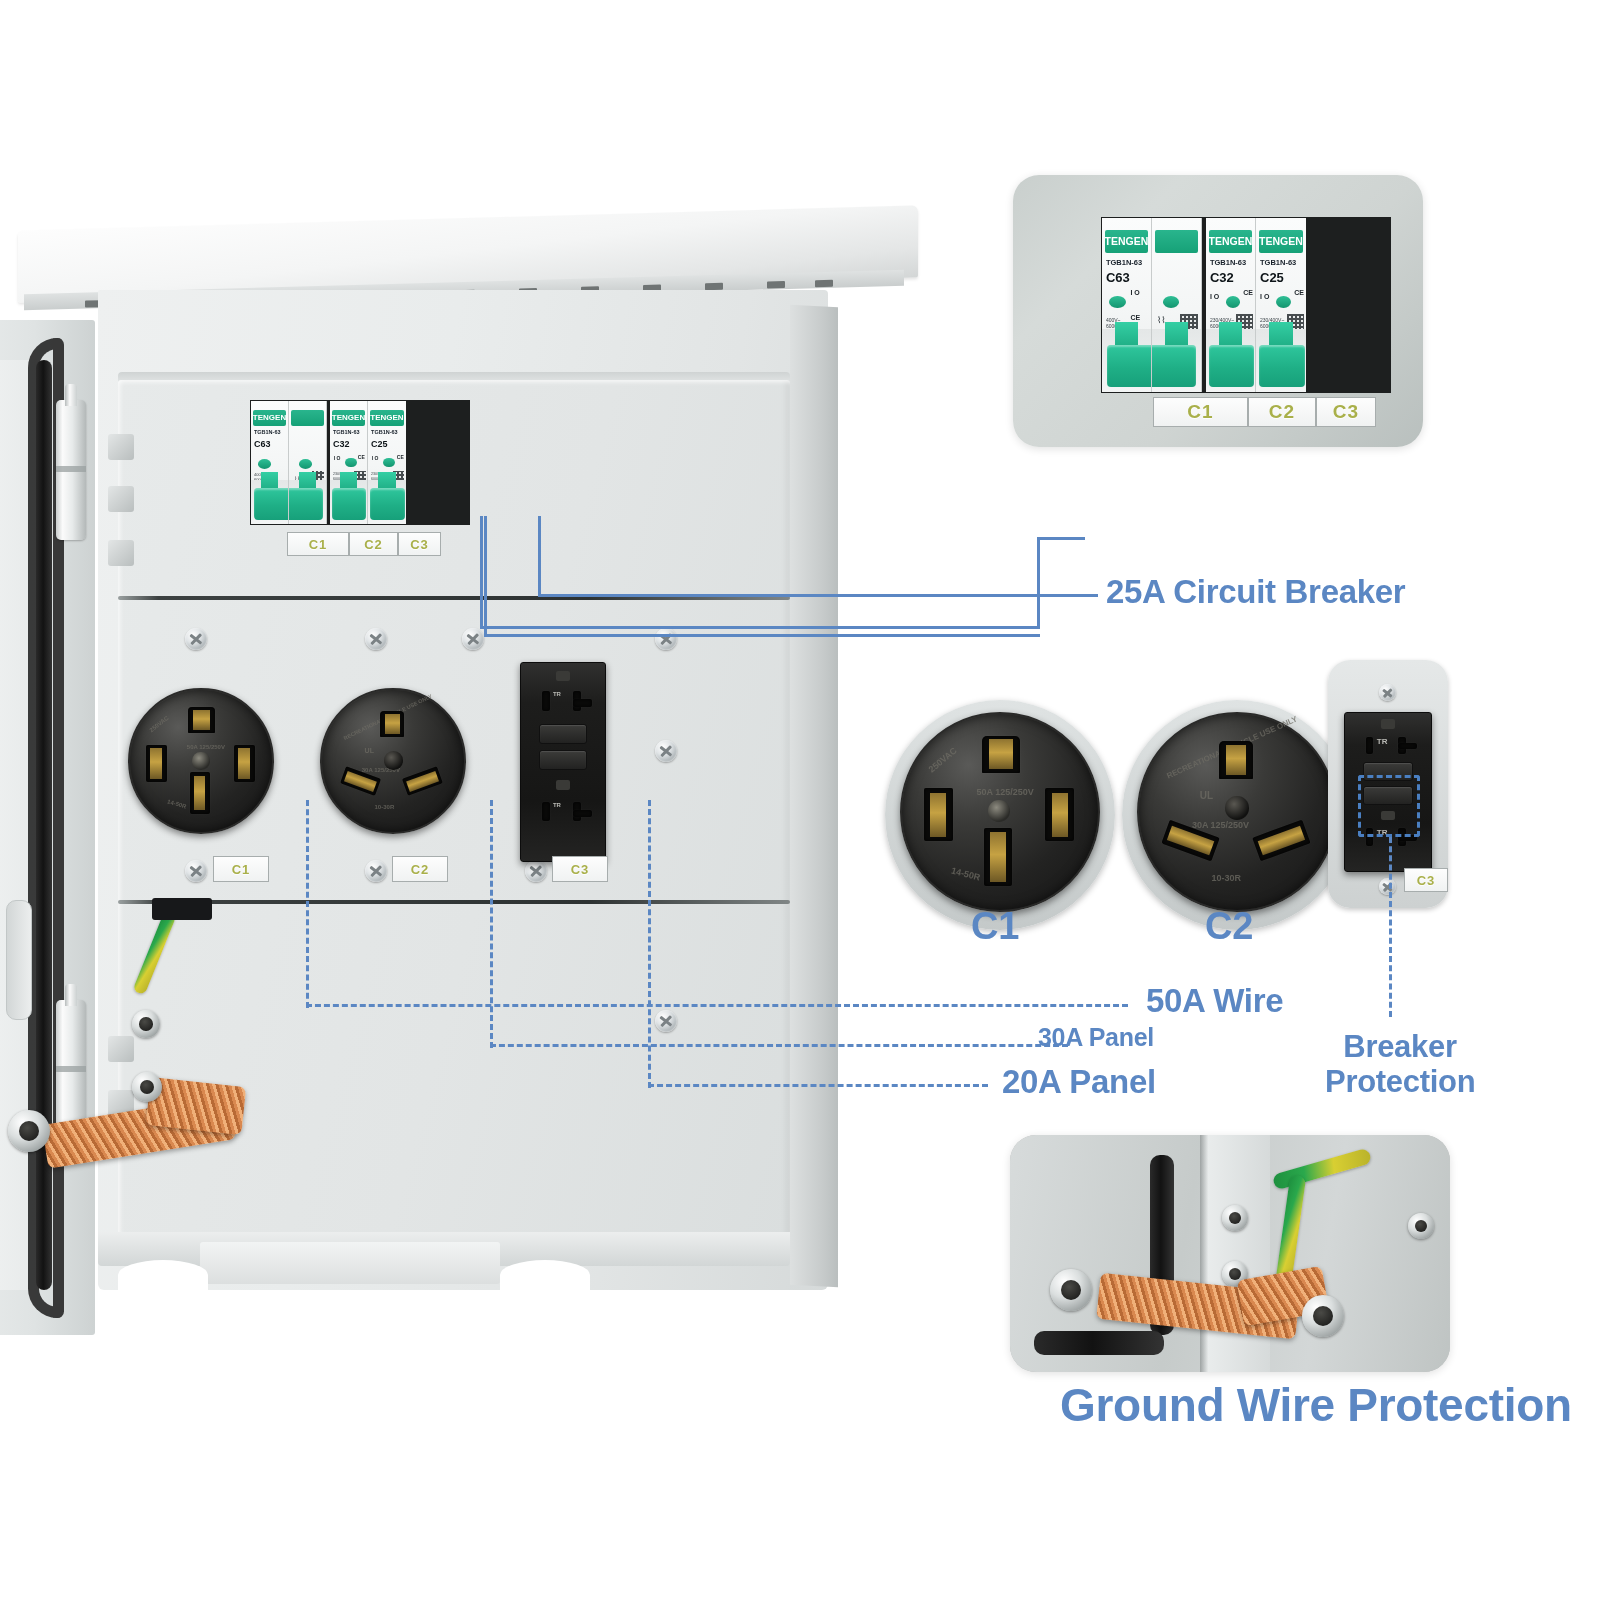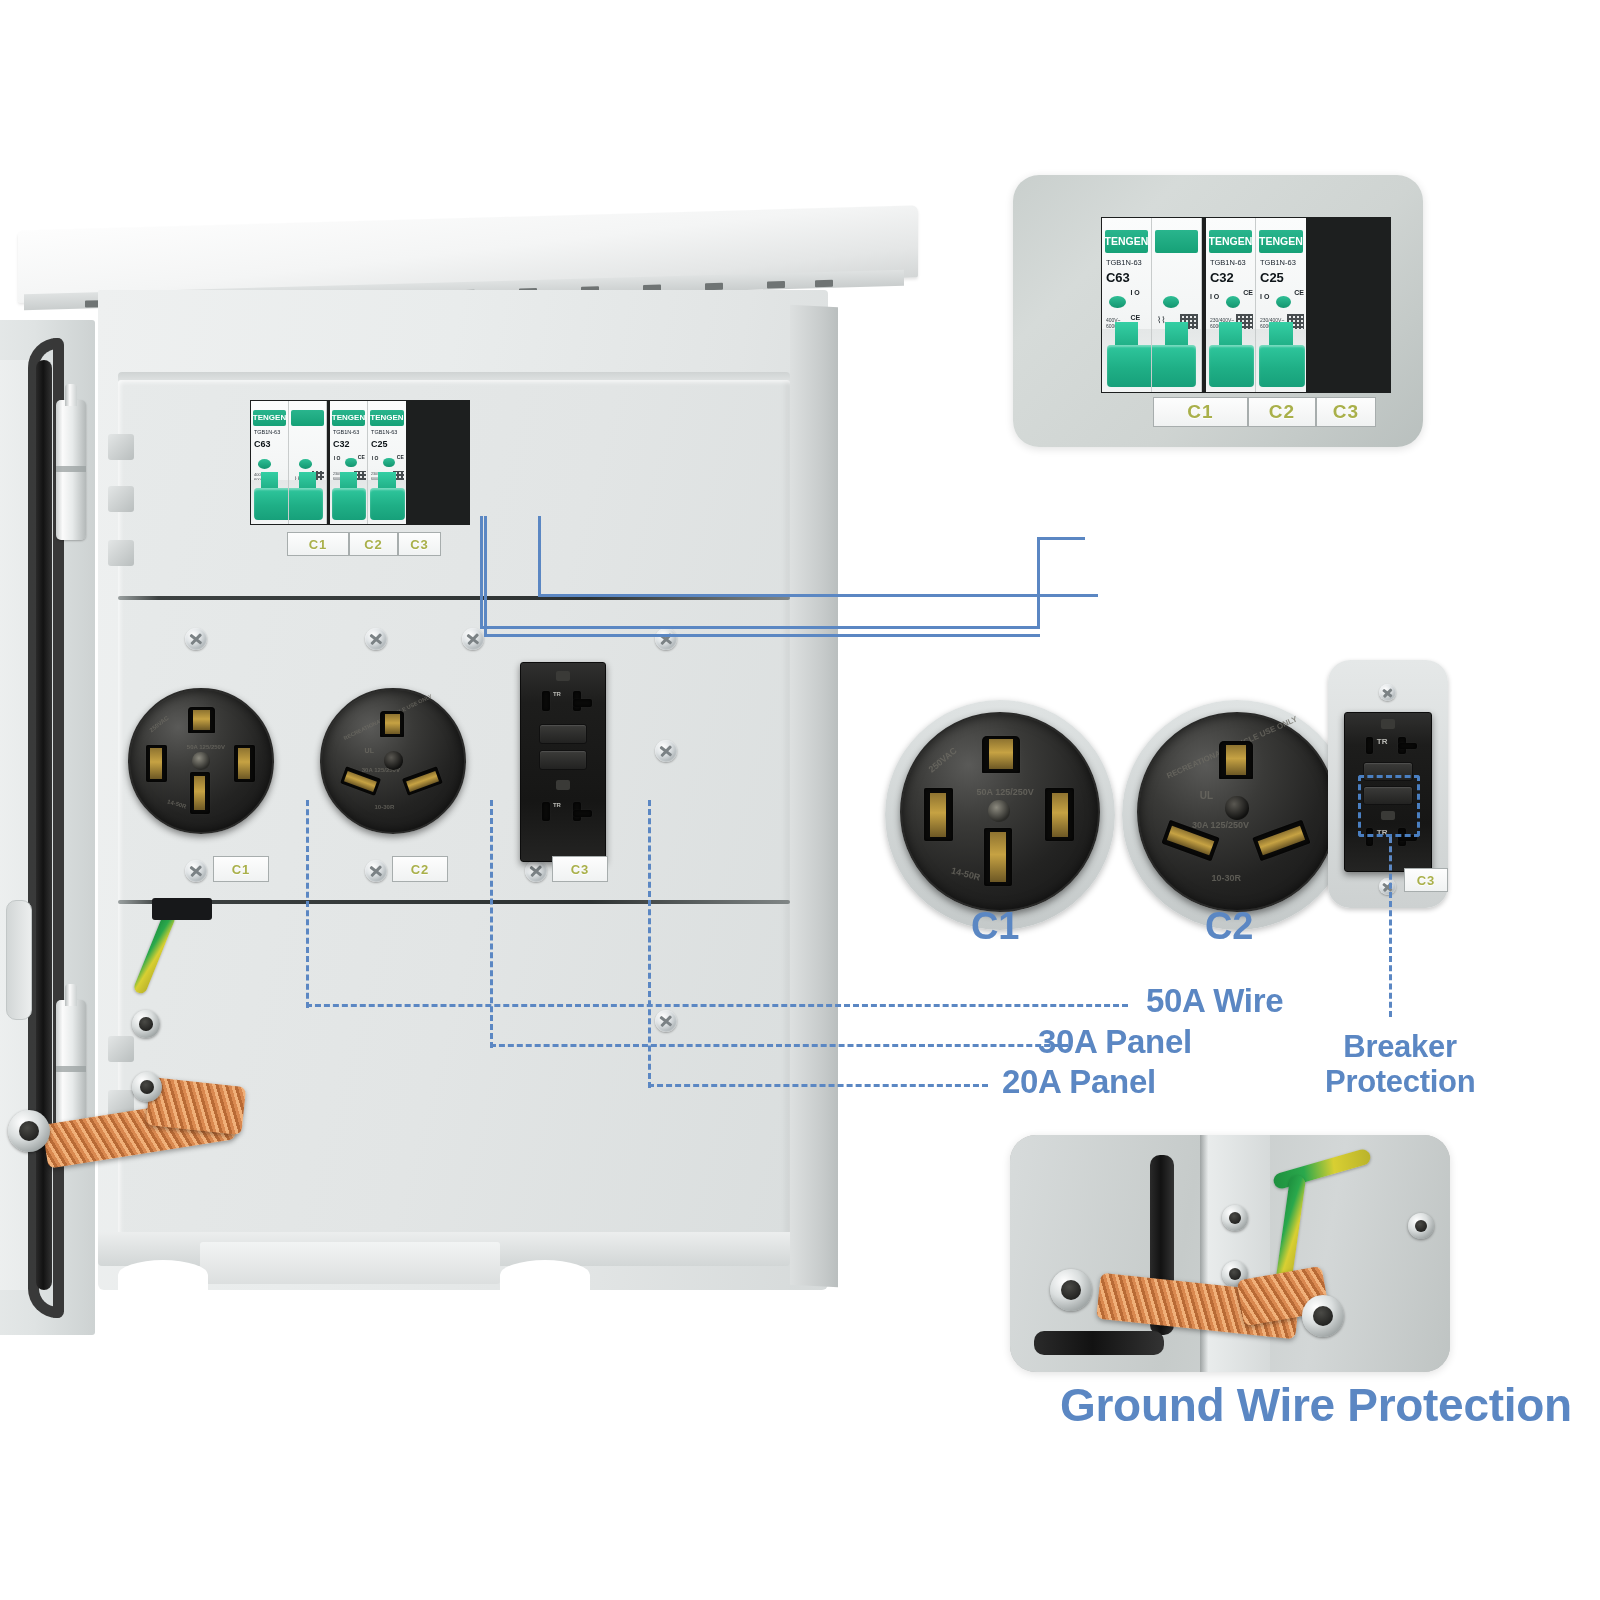--- a/index.html
+++ b/index.html
@@ -152,21 +152,21 @@
   }
   .brk:last-child { border-right: none; }
   .brk .tg-band {
     position:absolute; left:6%; top:7%; width:88%; height:13%;
     background: linear-gradient(180deg,#29b58d,#16a177);
     border-radius: 2px;
     color:#fff; font-weight:bold; text-align:center;
     display:flex; align-items:center; justify-content:center;
     overflow:hidden;
   }
-  .brk .model { position:absolute; left:8%; top:23%; width:86%; color:#17202a; font-weight:normal; }
+  .brk .model { position:absolute; left:8%; top:23%; width:86%; color:#17202a; font-weight:bold; }
   .brk .rating { position:absolute; left:8%; top:33%; color:#0d1418; font-weight:bold; }
   .brk .oval {
     position:absolute; border-radius:50%;
     background: linear-gradient(180deg,#2fbf96,#14956f);
   }
   .brk .io { position:absolute; color:#20272c; font-weight:bold; line-height:1; }
   .brk .ce { position:absolute; color:#20272c; font-weight:bold; }
   .brk .spec { position:absolute; color:#3a4348; line-height:1.25; }
   .brk .qr {
     position:absolute;
@@ -562,20 +562,21 @@
     <div class="cplate" style="left:303px; top:222px; width:60px; height:30px; font-size:19px;">C3</div>
   </div>
 
   <div class="lead-solid" style="left:480px; top:516px; width:3px; height:112px;"></div>
   <div class="lead-solid" style="left:480px; top:626px; width:560px; height:3px;"></div>
   <div class="lead-solid" style="left:1037px; top:539px; width:3px; height:90px;"></div>
   <div class="lead-solid" style="left:1037px; top:537px; width:48px; height:3px;"></div>
 
   <div class="lead-solid" style="left:538px; top:516px; width:3px; height:80px;"></div>
   <div class="lead-solid" style="left:538px; top:594px; width:560px; height:3px;"></div>
+  <div class="callout-text abs" style="left:1106px; top:573px; font-size:33px;">25A Circuit Breaker</div>
 
   <div class="lead-solid" style="left:484px; top:516px; width:3px; height:120px;"></div>
   <div class="lead-solid" style="left:484px; top:634px; width:556px; height:3px;"></div>
 
   <div class="detail-plate" style="left:885px; top:700px; width:230px; height:230px;"></div>
   <div class="outlet-round" style="left:900px; top:712px; width:200px; height:200px;">
     <div class="emb" style="left:12%; top:21%; font-size:9px; transform:rotate(-40deg);">250VAC</div>
     <div class="emb" style="left:38%; top:37%; font-size:9px;">50A 125/250V</div>
     <div class="emb" style="left:25%; top:79%; font-size:9px; transform:rotate(14deg);">14-50R</div>
     <div class="slot" style="left:41%; top:11%; width:19%; height:19%; border-radius:5px 5px 1px 1px;">
@@ -647,21 +648,21 @@
     <span>Breaker</span><br>
     <span>Protection</span>
   </div>
 
   <div class="lead-dash-v" style="left:306px; top:800px; height:208px;"></div>
   <div class="lead-dash-h" style="left:306px; top:1004px; width:822px;"></div>
   <div class="callout-text abs" style="left:1146px; top:982px; font-size:33px;">50A Wire</div>
 
   <div class="lead-dash-v" style="left:490px; top:800px; height:248px;"></div>
   <div class="lead-dash-h" style="left:490px; top:1044px; width:578px;"></div>
-  <div class="callout-text abs" style="left:1038px; top:1023px; font-size:33px;text-align:center;">30A Panel</div>
+  <div class="callout-text abs" style="left:1038px; top:1023px; font-size:25px;text-align:center;">30A Panel</div>
 
   <div class="lead-dash-v" style="left:648px; top:800px; height:288px;"></div>
   <div class="lead-dash-h" style="left:648px; top:1084px; width:340px;"></div>
   <div class="callout-text abs" style="left:1002px; top:1063px; font-size:33px;">20A Panel</div>
 
   <div class="inset ground-inset" style="left:1010px; top:1135px; width:440px; height:237px;">
 
     <div style="position:absolute; inset:0; background: linear-gradient(100deg,#d7dbdb 0%,#c6cbca 40%,#d3d7d7 70%,#bfc4c3 100%);"></div>
 
     <div style="position:absolute; left:190px; top:0; width:8px; height:100%;

